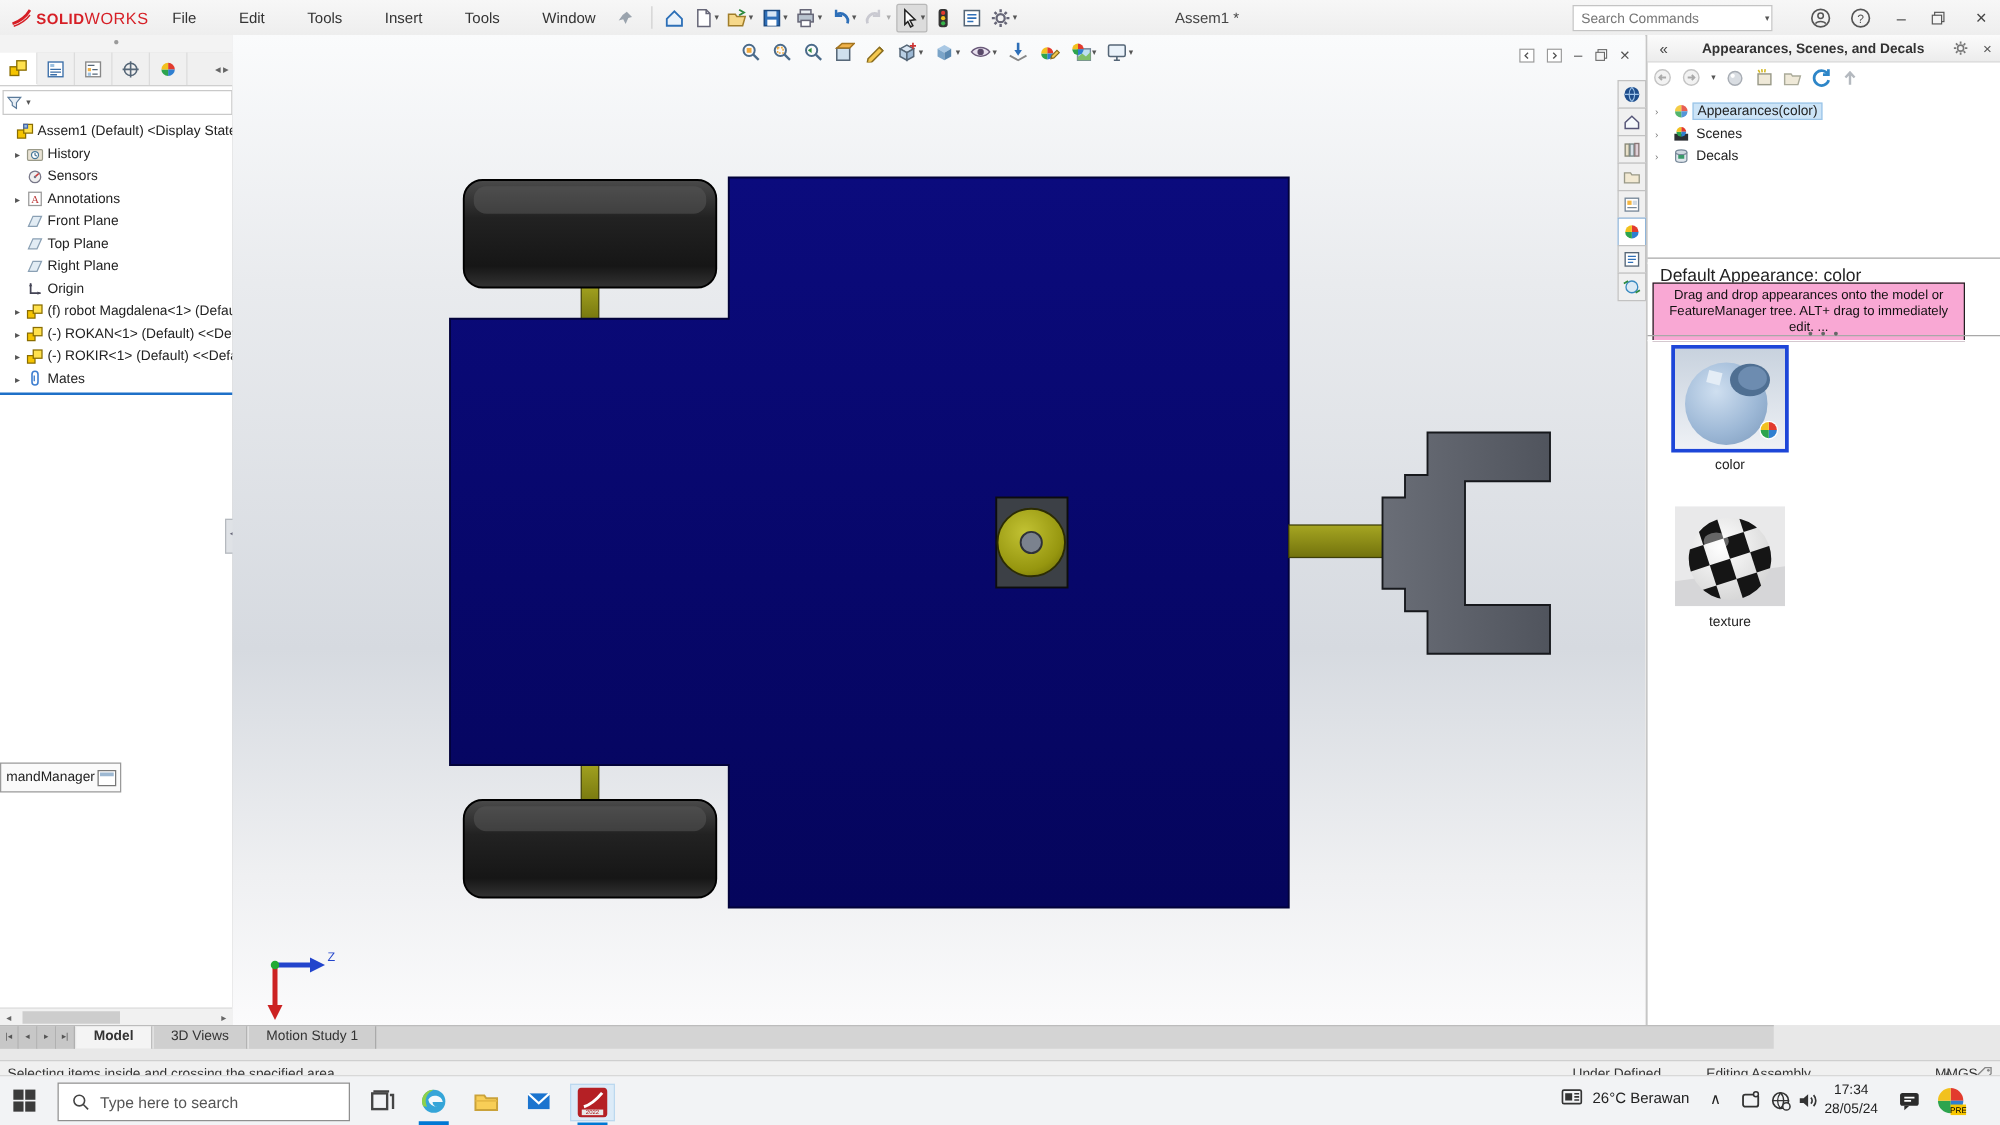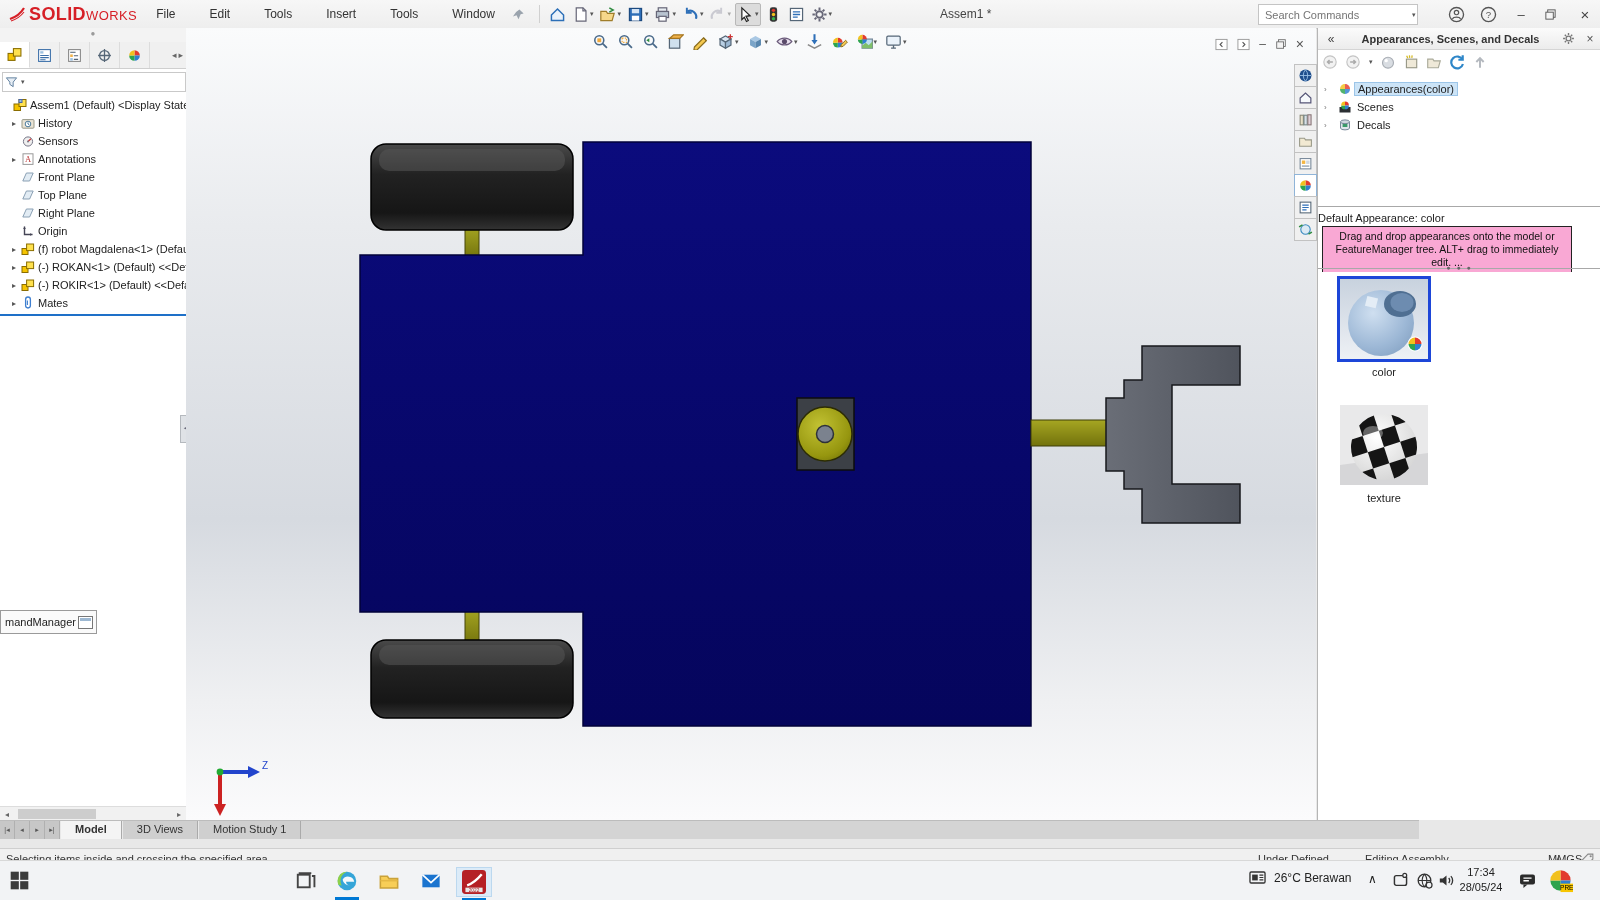--- a/index.html
+++ b/index.html
@@ -5,21 +5,21 @@
   html,body{margin:0;padding:0;background:#444;}
   #root{position:relative;width:1600px;height:900px;overflow:hidden;background:#e8e8e8;
         font-family:"Liberation Sans",sans-serif;font-size:12px;color:#222;-webkit-font-smoothing:antialiased;}
   .abs{position:absolute;}
   svg{display:block;}
   .nowrap{white-space:nowrap;overflow:hidden;}
 
   
   #titlebar{left:0;top:0;width:1600px;height:28px;background:linear-gradient(#f7f7f7,#eeeeee);border-bottom:1px solid #d4d4d4;display:flex;align-items:center;}
   #logo{display:flex;align-items:center;gap:3px;padding:0 10px 0 8px;}
-  #logo .lg1{color:#d61f26;font-weight:bold;font-size:18px;letter-spacing:.4px;}
+  #logo .lg1{color:#d61f26;font-weight:bold;font-size:12px;letter-spacing:.4px;}
   #logo .lg2{color:#d61f26;font-weight:normal;font-size:13px;letter-spacing:.4px;}
   #menus{display:flex;gap:16px;}
   #menus .menu{padding:4px 9px;color:#333;cursor:default;}
   .pin{margin:0 8px;color:#8a939c;}
   .vsep{width:1px;height:18px;background:#d0d0d0;margin:0 6px;}
   #tbtools{display:flex;align-items:center;}
   .tool{display:flex;align-items:center;padding:3px 2px;border-radius:2px;margin:0 1px;}
   .tool.active{background:#dcdcdc;border:1px solid #b8b8b8;padding:2px 1px;}
   .tool.disabled{opacity:.45;}
   .caret{font-size:7px;color:#555;margin-left:1px;}
@@ -72,21 +72,21 @@
   #tphead .t{flex:1;text-align:center;font-size:11px;font-weight:bold;color:#333;}
   #tphead .hico{width:22px;display:flex;justify-content:center;}
   #tptools{position:absolute;left:4px;top:26px;display:flex;align-items:center;gap:7px;}
   #tptree{position:absolute;left:0;top:52px;width:100%;}
   .tprow{display:flex;align-items:center;height:18px;font-size:11px;padding-left:6px;}
   .tprow .exp{width:12px;color:#777;font-size:8px;}
   .tprow .ti{width:18px;display:flex;justify-content:center;}
   .tprow .tl{padding-left:3px;}
   .tprow.sel .tl{background:#cce4f7;border:1px solid #9cc5e8;padding:0 3px;}
   .tpdiv{position:absolute;left:0;width:100%;height:3px;border-top:1px solid #a8a8a8;border-bottom:1px solid #fff;}
-  #defapp{position:absolute;left:0;top:184px;font-size:11px;color:#222;}
+  #defapp{position:absolute;left:10px;top:184px;font-size:14px;color:#222;}
   #hintbox{position:absolute;left:4px;top:198px;width:240px;background:#f9a8d4;border:1px solid #222;font-size:10.5px;color:#111;padding:3px 4px;text-align:center;line-height:13px;}
   #tpdots{position:absolute;left:0;top:236px;width:100%;text-align:center;color:#666;font-size:7px;letter-spacing:2px;}
   .thumbwrap{position:absolute;left:18px;width:96px;text-align:center;}
   .thumb{width:88px;height:80px;margin:0 auto;}
   .thumb.sel{border:3px solid #1d46d8;}
   .thumb.plain{border:3px solid transparent;}
   .thumblabel{font-size:11px;color:#222;margin-top:4px;}
 
   
   #tabsrow{left:0;top:820px;width:1419px;height:18px;background:#d4d4d4;border-top:1px solid #bcbcbc;display:flex;align-items:stretch;}
@@ -880,20 +880,27 @@
 
   <div id="taskbar" class="abs">
     <span id="startbtn">
       <svg width="19" height="19" viewBox="0 0 14 14">
           <rect x="0.5" y="0.5" width="6" height="6" fill="#3b3b3b"></rect>
           <rect x="7.5" y="0.5" width="6" height="6" fill="#3b3b3b"></rect>
           <rect x="0.5" y="7.5" width="6" height="6" fill="#3b3b3b"></rect>
           <rect x="7.5" y="7.5" width="6" height="6" fill="#3b3b3b"></rect>
         </svg>
     </span>
+    <div id="tbsearch">
+      <svg width="15" height="15" viewBox="0 0 14 14">
+          <circle cx="6" cy="6" r="4" fill="none" stroke="#444" stroke-width="1.2"></circle>
+          <path d="M9 9 L12.6 12.6" stroke="#444" stroke-width="1.2"></path>
+        </svg>
+      <span>Type here to search</span>
+    </div>
     <div id="tbapps">
         <span class="tbico" style="left: 288px;">
           <svg viewBox="0 0 14 14" width="22" height="22">
             <rect x="2.4" y="3" width="7.6" height="8" fill="none" stroke="#444" stroke-width="1.2"></rect>
             <path d="M11.4 3.8 H13 V11 M3 2 H11" stroke="#444" stroke-width="1.2" fill="none"></path>
           </svg>
         </span>
         <span class="tbico running" style="left: 330px;">
           <svg viewBox="0 0 14 14" width="22" height="22">
             <circle cx="7" cy="7" r="5.9" fill="#35a5d8"></circle>

